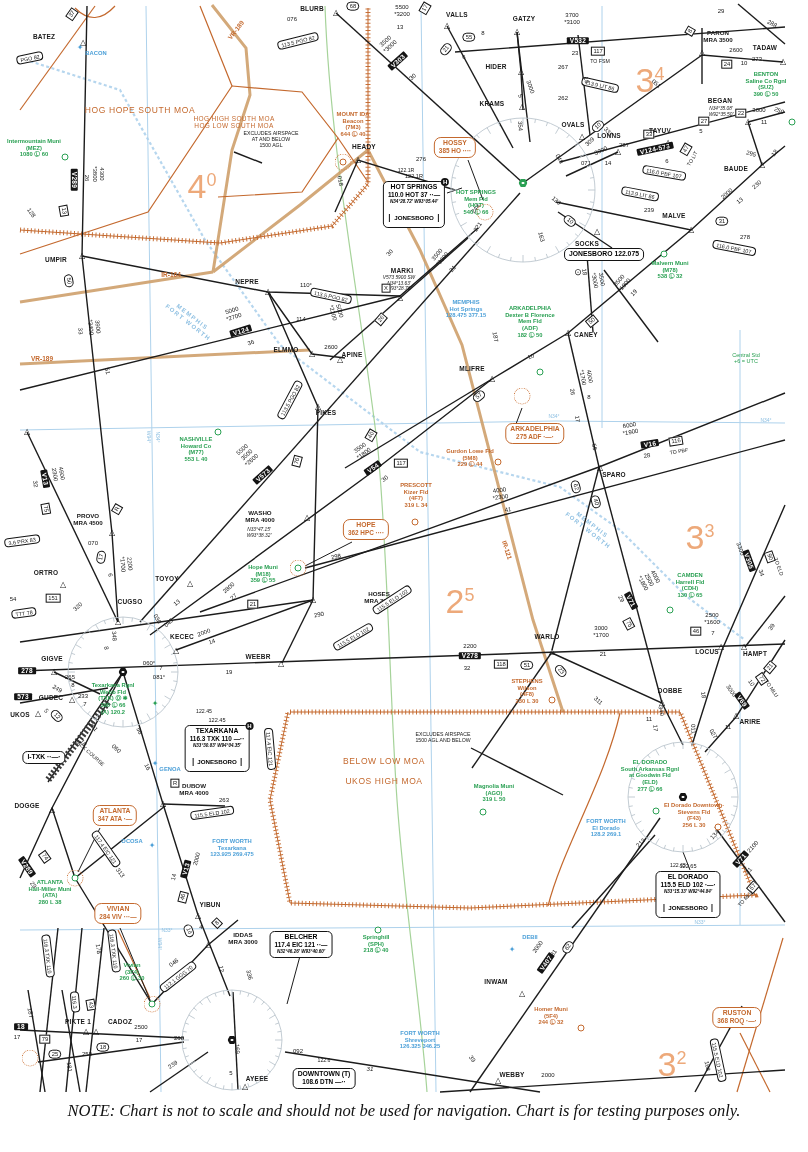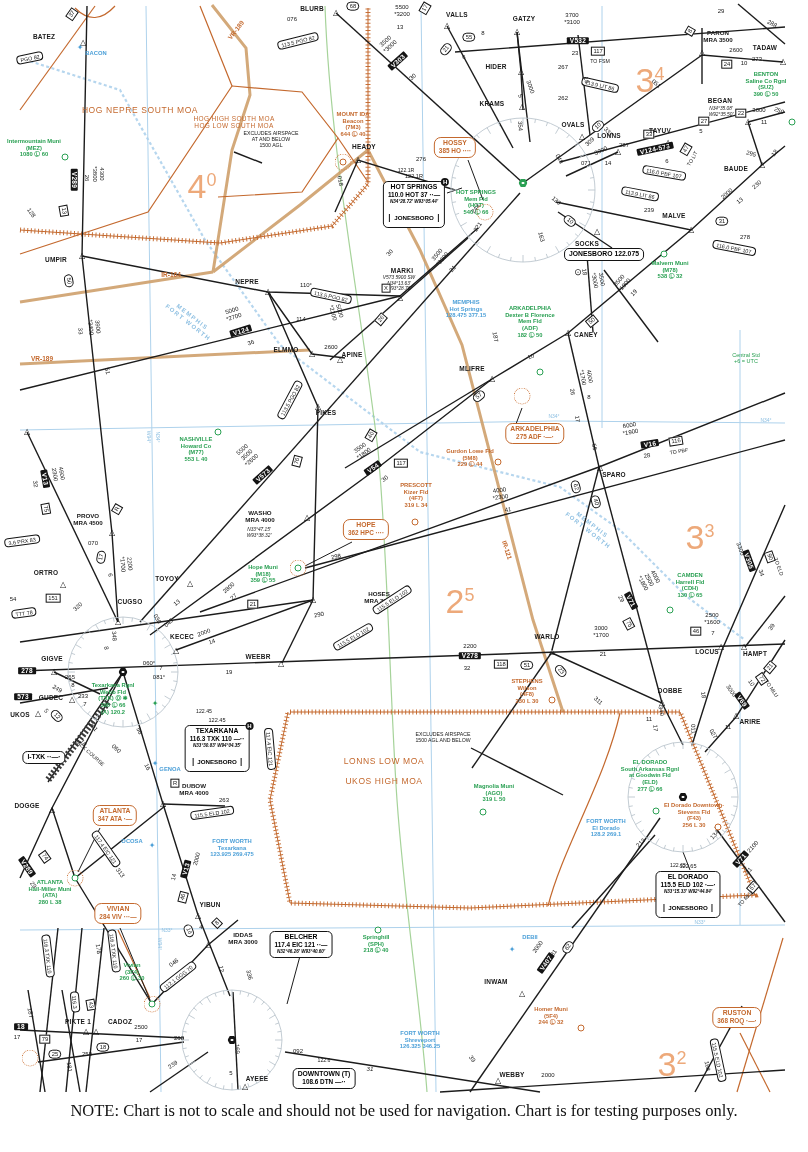--- a/index.html
+++ b/index.html
@@ -50,21 +50,21 @@
   .navbox .lc{font-size:4.6px;font-style:italic;font-weight:bold;white-space:nowrap;}
   .navbox .freq{position:absolute;top:-9px;left:50%;transform:translateX(-50%);
       font-size:5.6px;color:#141414;font-weight:normal;}
   .navbox .hdot{position:absolute;right:-5px;top:-4px;width:8px;height:8px;border-radius:50%;
       background:#141414;color:#fff;font-size:6px;line-height:8px;text-align:center;font-weight:bold;}
   .navbox .brk{display:inline-block;margin-top:1px;border-left:1px solid #141414;
       border-right:1px solid #141414;padding:0 4px;font-size:6.2px;font-weight:bold;}
   #caption{position:absolute;left:0;top:1098px;width:808px;text-align:center;
       font-family:"Liberation Serif",serif;color:#111;}
   #figcap{font-size:16px;}
-  #notecap{font-size:16.5px;margin-top:3px;white-space:nowrap;}
+  #notecap{font-size:16.5px;font-style:italic;margin-top:3px;white-space:nowrap;}
 </style>
 </head>
 <body>
 
 <div id="stage">
   <div id="chartborder"></div>
 
   <svg id="lines" width="808" height="1152" viewBox="0 0 808 1152">
 
     <g stroke="#aed2ec" stroke-width="1" fill="none">
@@ -354,21 +354,21 @@
         <line x1="281.2403876506104" y1="1031.3175911166534" x2="277.30115663856157" y2="1032.0121838273212"></line>
       </g>
     </svg>
 
   <div id="labels">
       <div class="lbl x" style="left: 72px; top: 14px; transform: translate(-50%, -50%) rotate(-55deg);">37</div>
       <div class="lbl f" style="left: 44px; top: 37px;">BATEZ</div>
       <div class="lbl fl" style="left: 30px; top: 58px; transform: translate(-50%, -50%) rotate(-12deg);">PGO 82</div>
       <div class="lbl b" style="left: 96px; top: 53px;">BACON</div>
       <div class="lbl ob" style="left: 236px; top: 30px; transform: translate(-50%, -50%) rotate(-52deg);">VR-189</div>
-      <div class="lbl m" style="left: 140px; top: 111px;">HOG NEPRE SOUTH MOA</div>
+      <div class="lbl m" style="left: 140px; top: 111px;">HOG HOPE SOUTH MOA</div>
       <div class="lbl m2" style="left: 234px; top: 122px;">HOG HIGH SOUTH MOA
 HOG LOW SOUTH MOA</div>
       <div class="lbl t" style="left: 271px; top: 140px;">EXCLUDES AIRSPACE
 AT AND BELOW
 1500 AGL</div>
       <div class="lbl g" style="left: 34px; top: 148px;">Intermountain Muni
 (MEZ)
 1080 Ⓛ 60</div>
       <div class="lbl a" style="left: 74px; top: 180px; transform: translate(-50%, -50%) rotate(90deg);">V289</div>
       <div class="lbl n" style="left: 87px; top: 178px; transform: translate(-50%, -50%) rotate(90deg);">26</div>
@@ -679,21 +679,21 @@
       <div class="lbl n" style="left: 751px; top: 683px; transform: translate(-50%, -50%) rotate(55deg);">10</div>
       <div class="lbl x" style="left: 762px; top: 679px; transform: translate(-50%, -50%) rotate(55deg);">72</div>
       <div class="lbl t" style="left: 771px; top: 689px; transform: translate(-50%, -50%) rotate(55deg);">TO MLU</div>
       <div class="lbl f" style="left: 750px; top: 722px;">ARIRE</div>
       <div class="lbl o" style="left: 527px; top: 691px;">STEPHENS
 Wilson
 (4F8)
 230 L 30</div>
       <div class="lbl t" style="left: 443px; top: 738px;">EXCLUDES AIRSPACE
 1500 AGL AND BELOW</div>
-      <div class="lbl m" style="left: 384px; top: 762px;">LONNS LOW MOA</div>
+      <div class="lbl m" style="left: 384px; top: 762px;">BELOW LOW MOA</div>
       <div class="lbl m" style="left: 384px; top: 782px;">UKOS HIGH MOA</div>
       <div class="lbl g" style="left: 494px; top: 793px;">Magnolia Muni
 (AGO)
 319 L 50</div>
       <div class="lbl f" style="left: 52px; top: 659px;">GIGVE</div>
       <div class="lbl a" style="left: 27px; top: 671px;">278</div>
       <div class="lbl n" style="left: 70px; top: 677px;">265</div>
       <div class="lbl n" style="left: 73px; top: 685px;">8</div>
       <div class="lbl n" style="left: 57px; top: 689px; transform: translate(-50%, -50%) rotate(30deg);">249</div>
       <div class="lbl f" style="left: 51px; top: 698px;">GUDEC</div>

